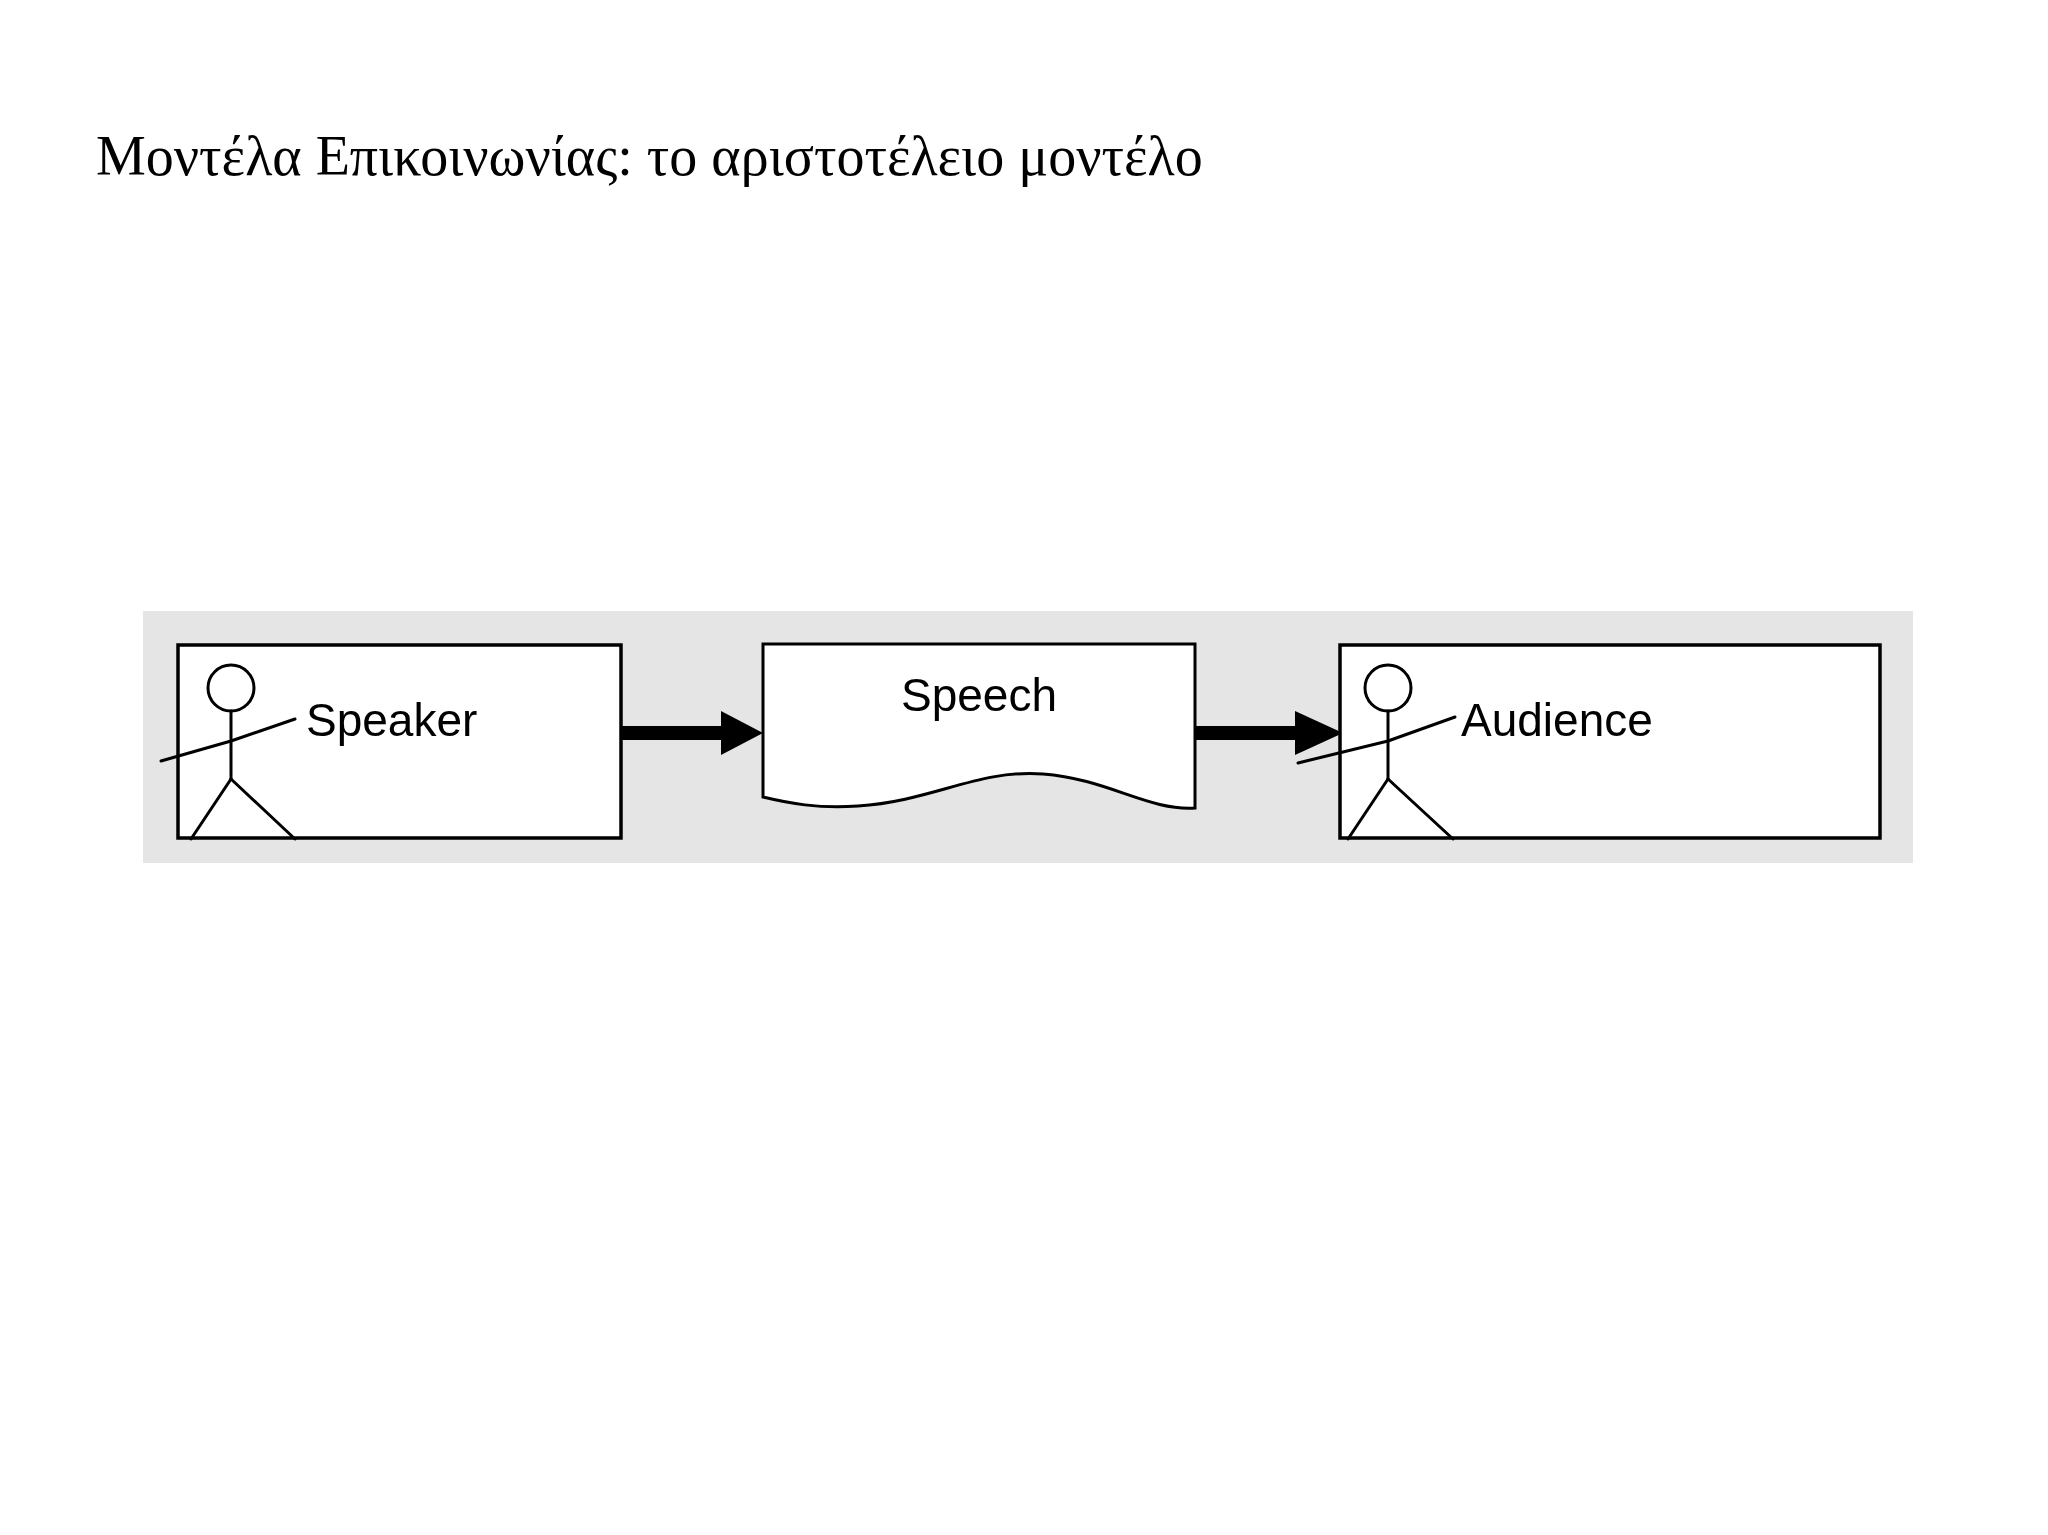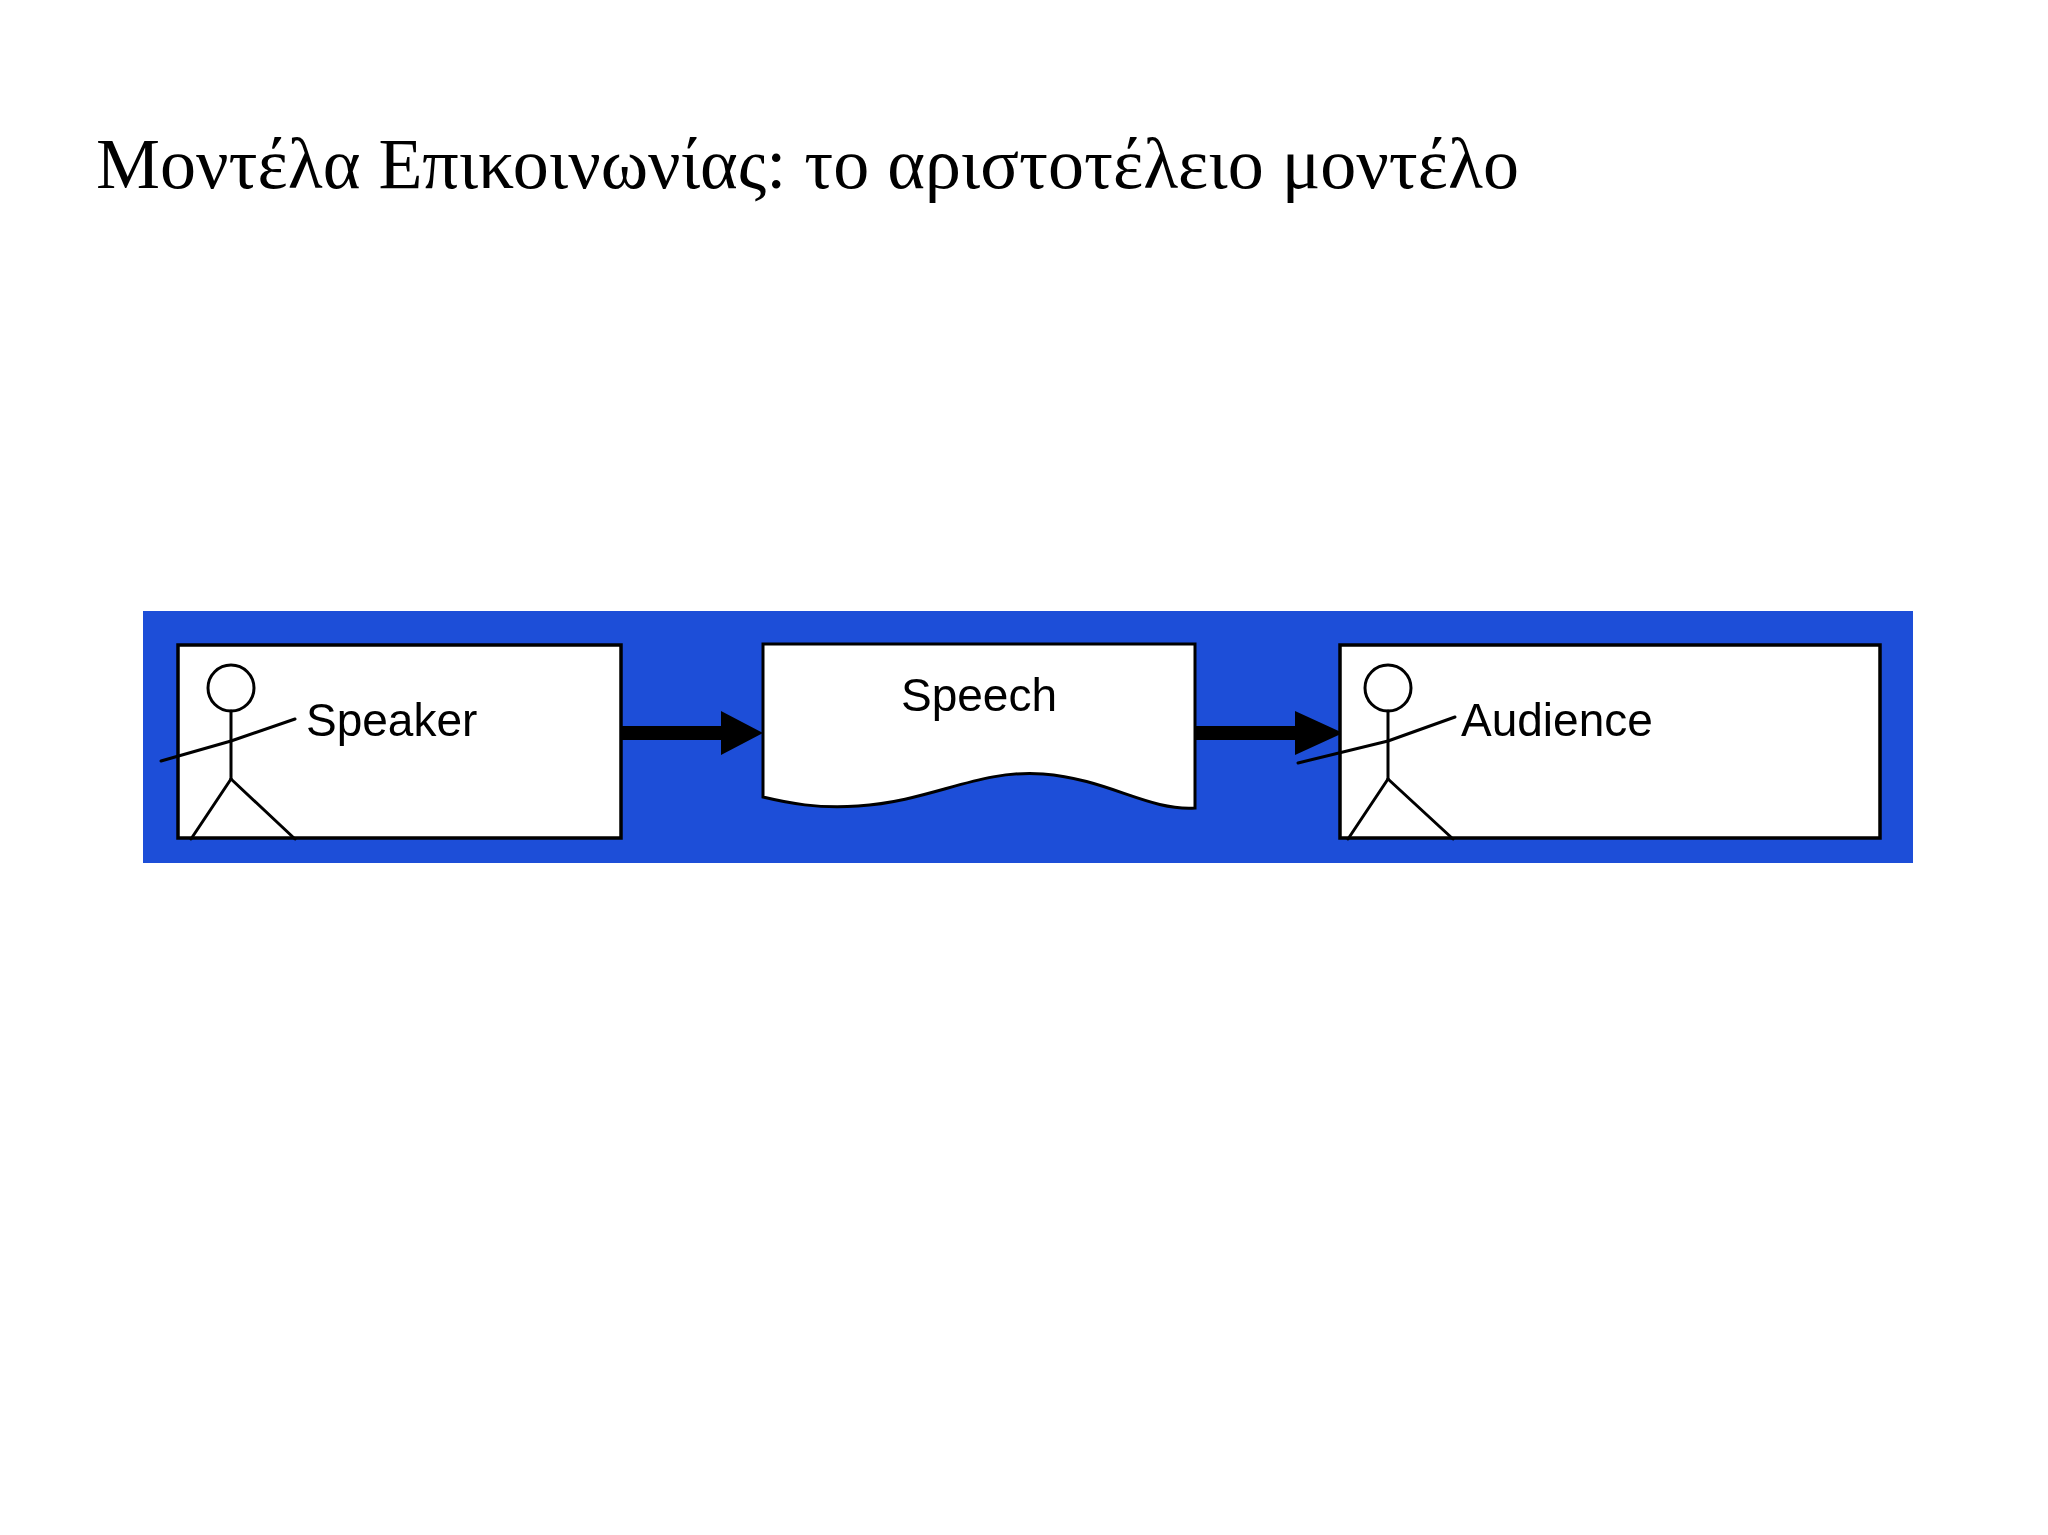--- a/index.html
+++ b/index.html
@@ -15,36 +15,36 @@
     font-family: "Liberation Sans", sans-serif;
   }
 
   
   #slide-title {
     position: absolute;
     left: 96px;
     top: 126px;
     width: 1880px;
     font-family: "Liberation Serif", "DejaVu Serif", serif;
-    font-size: 72px;
+    font-size: 56px;
     line-height: 1.08;
     font-weight: 400;
     color: #000000;
     white-space: nowrap;
     letter-spacing: 0px;
   }
 
   
   #diagram-panel {
     position: absolute;
     left: 143px;
     top: 611px;
     width: 1770px;
     height: 252px;
-    background: #1d4ed8;
+    background: #e5e5e5;
   }
 
   #diagram-svg {
     position: absolute;
     left: 0;
     top: 0;
     width: 1770px;
     height: 252px;
     display: block;
   }

